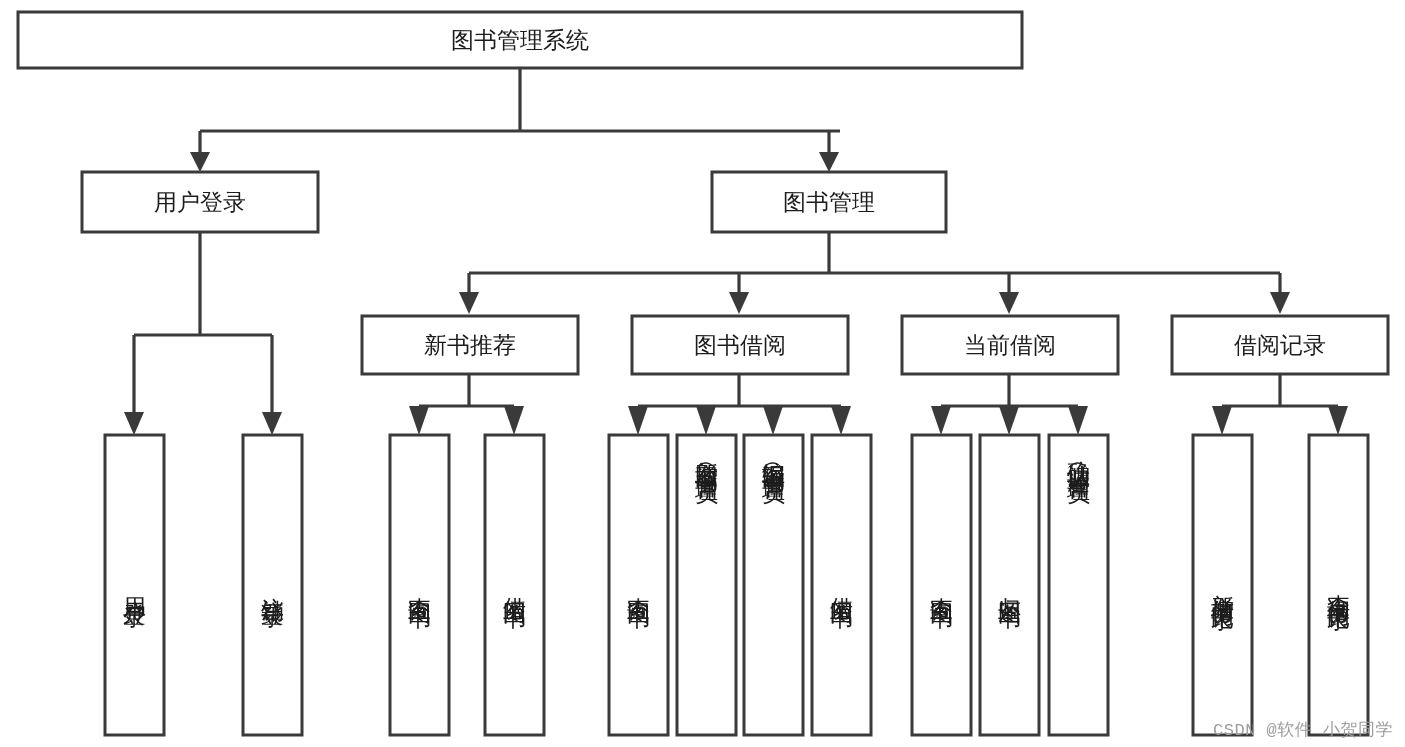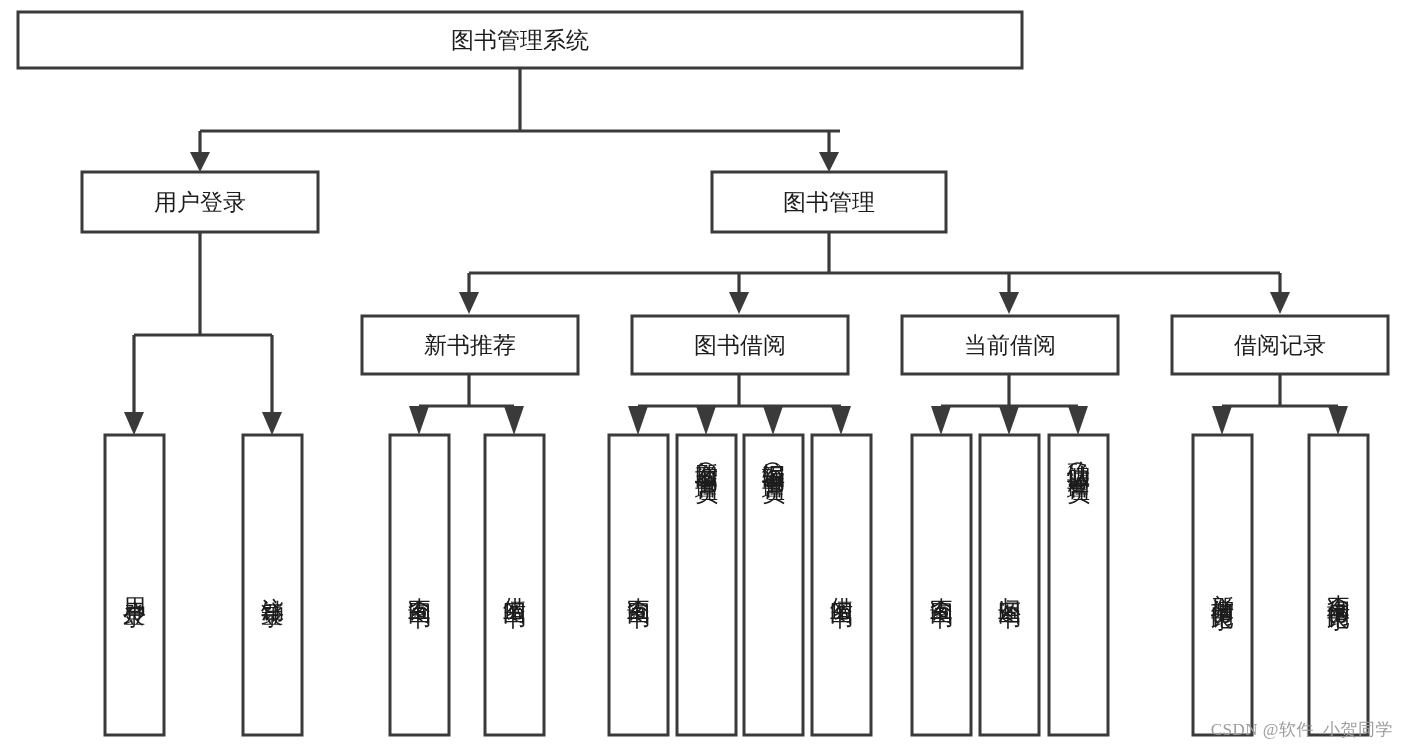--- a/index.html
+++ b/index.html
@@ -63,21 +63,21 @@
     line-height: 1.18;
     letter-spacing: 3px;
     color: #1c1c1c;
     white-space: nowrap;
     text-align: center;
   }
   .watermark {
     position: absolute;
     right: 12px;
     bottom: 6px;
-    font-family: Liberation Serif, serif;
+    font-family: Liberation Mono, monospace;
     font-size: 17px;
     color: #9d9d9d;
     letter-spacing: 0.5px;
     white-space: nowrap;
   }
 </style>
 </head>
 <body>
 
 <div id="diagram-root">

